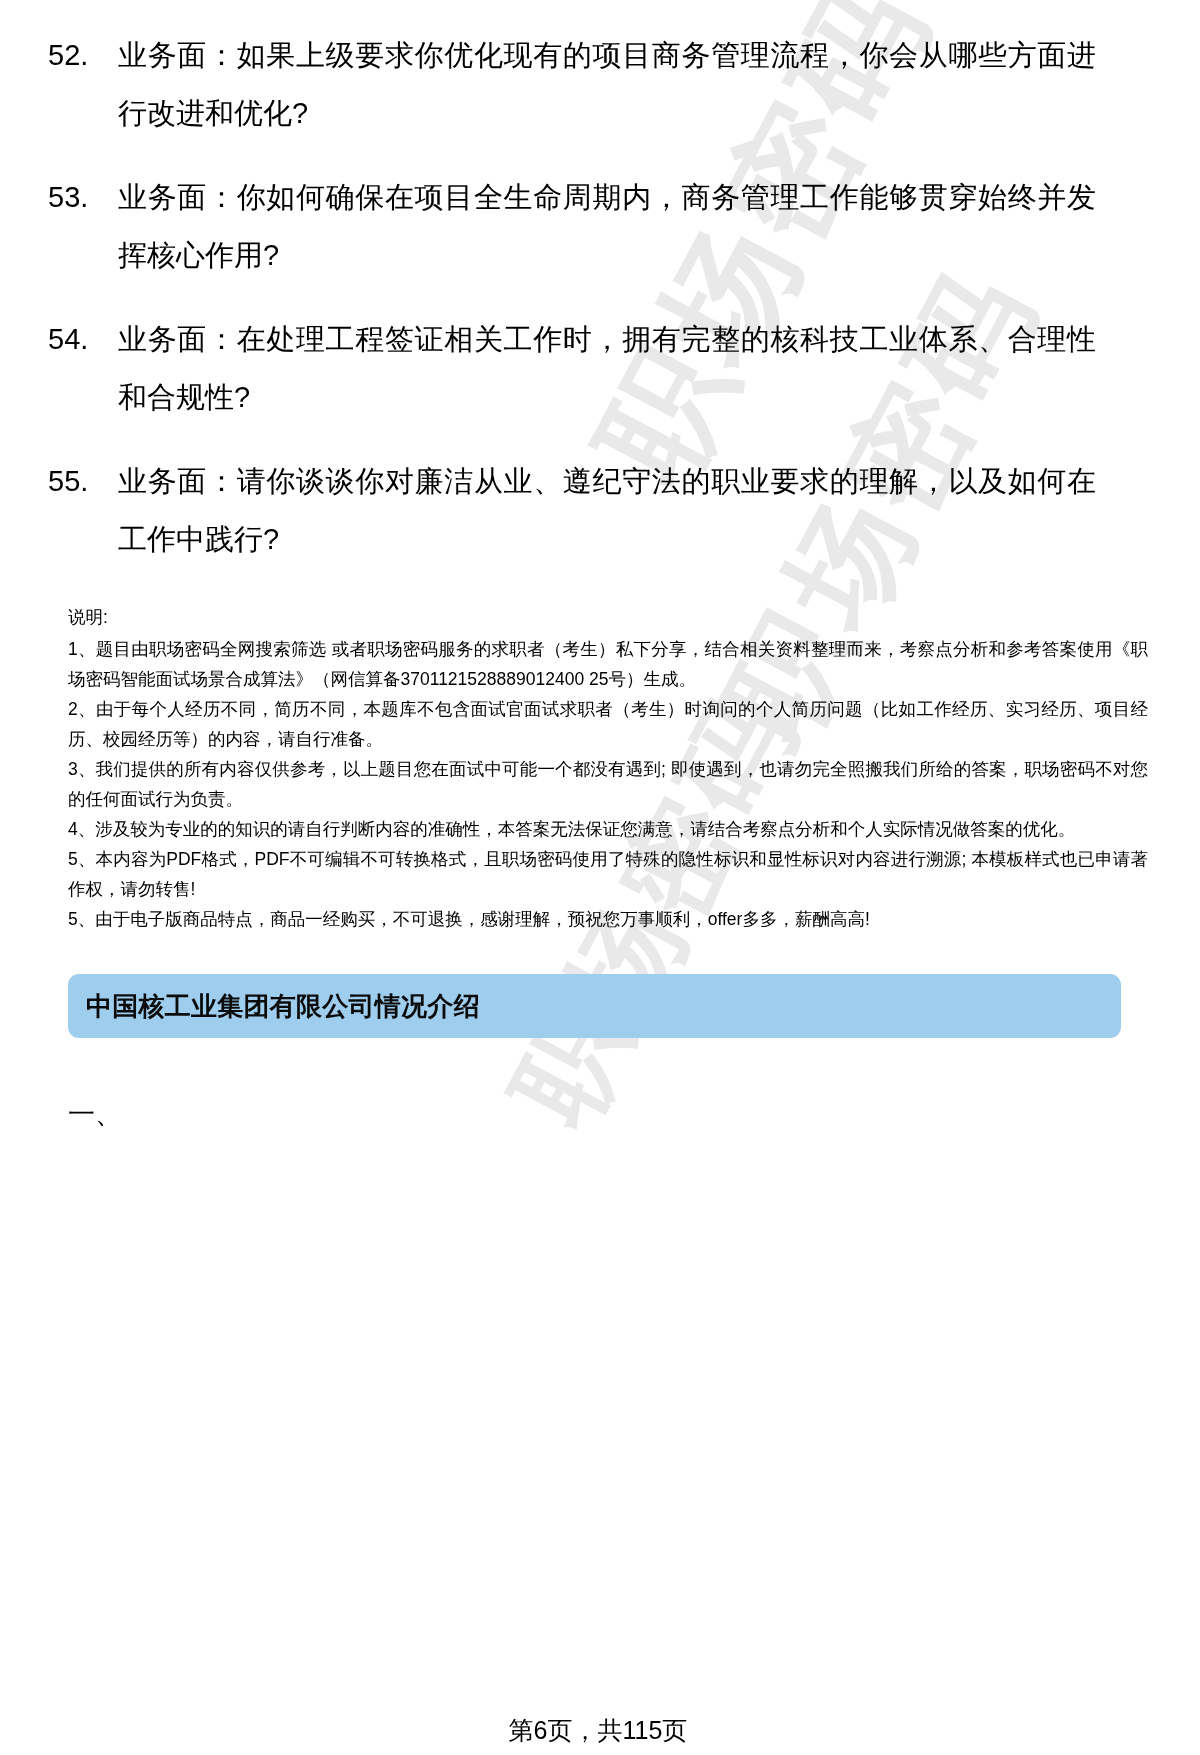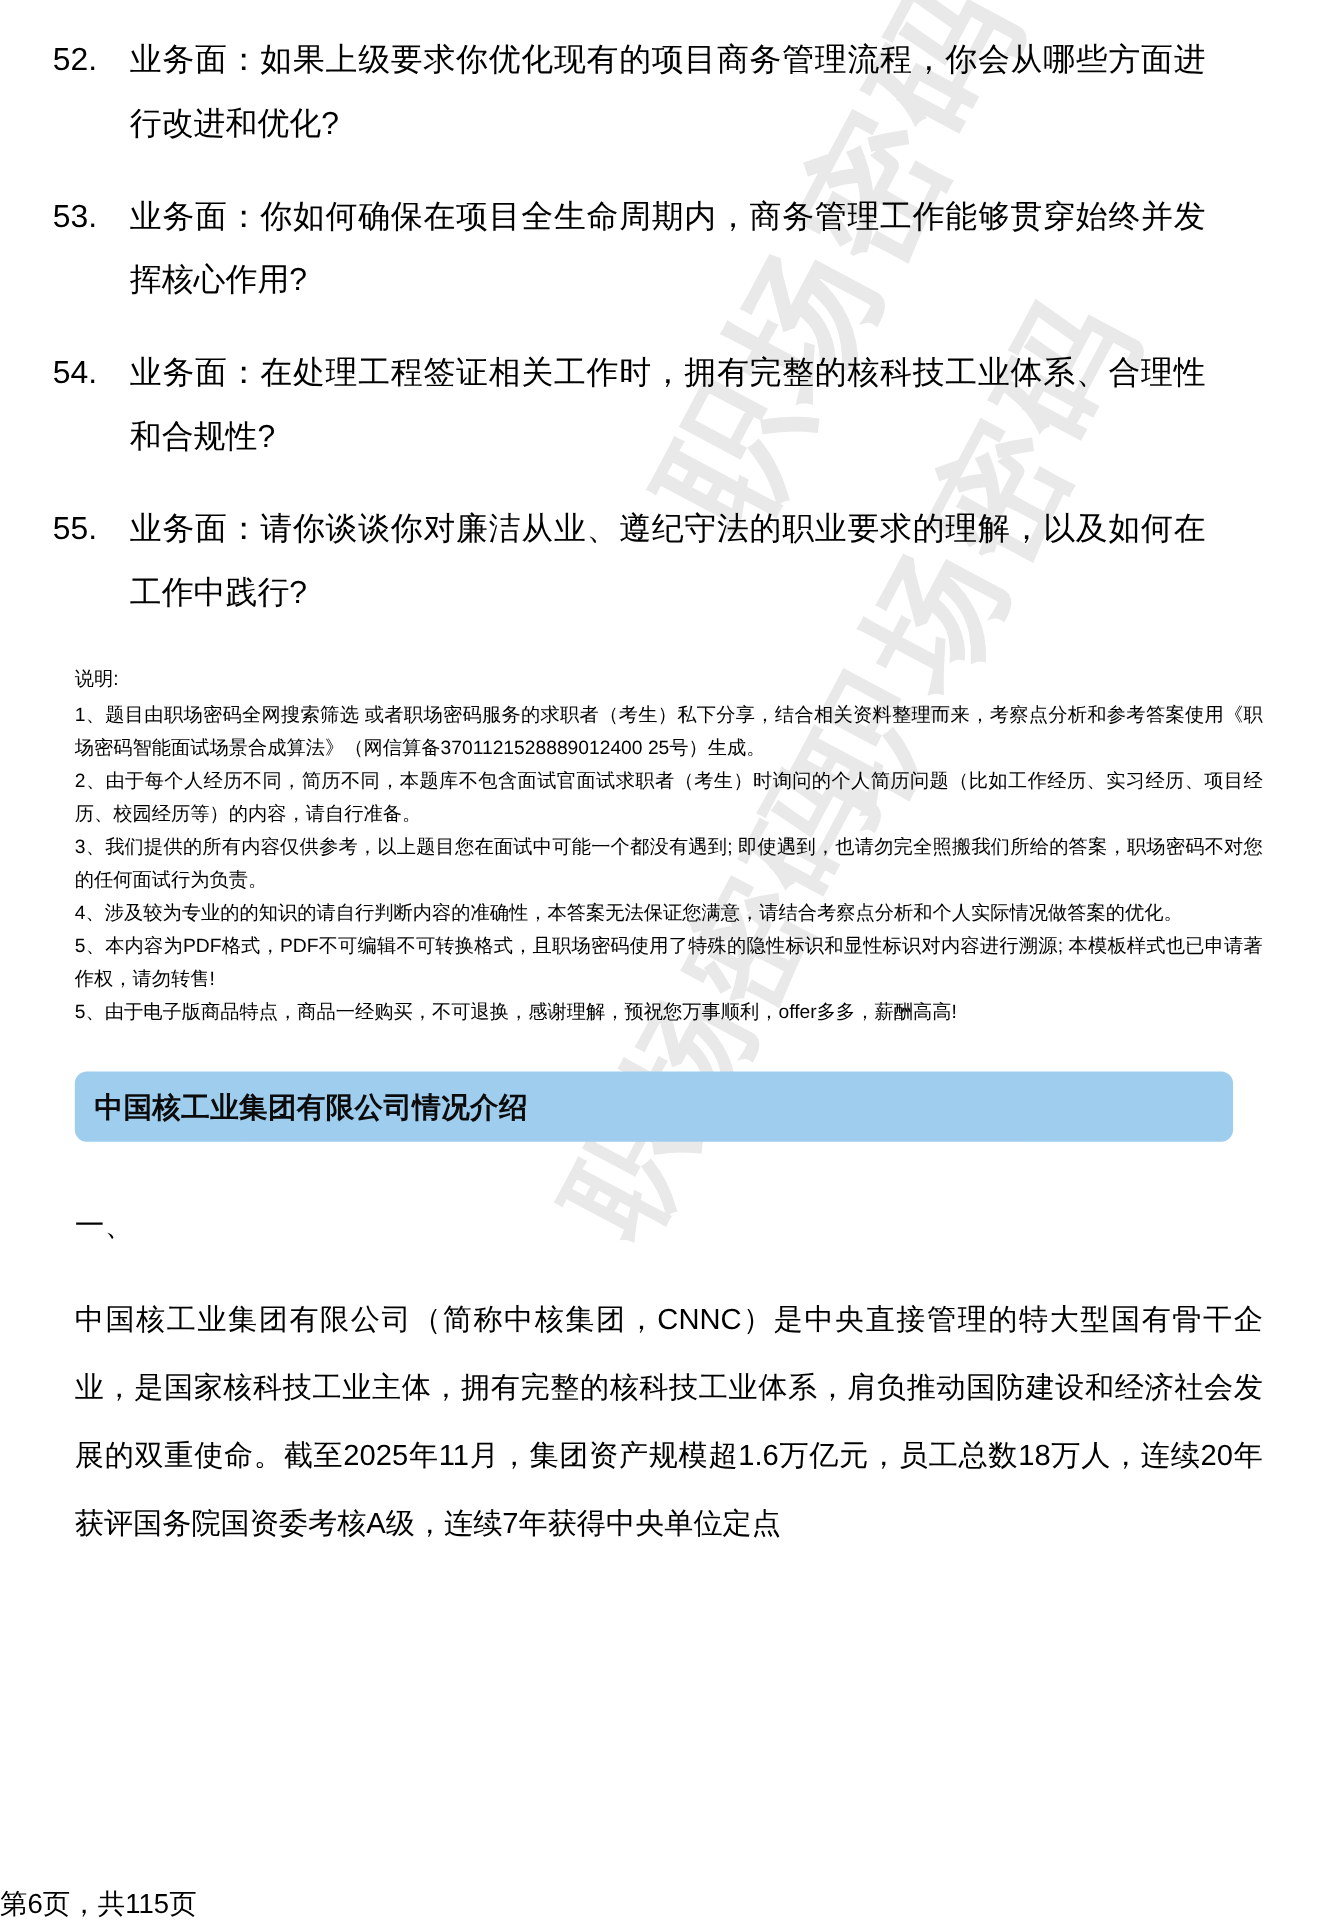--- a/index.html
+++ b/index.html
@@ -139,21 +139,21 @@
     text-align: justify;
     text-justify: inter-ideograph;
   }
 
   
   .page-footer {
     position: absolute;
     left: 0;
     bottom: 8px;
     width: 1196px;
-    text-align: left;
+    text-align: center;
     font-size: 25px;
     z-index: 2;
   }
 </style>
 </head>
 <body>
 
 <div class="page">
 
   <div class="watermark">
@@ -199,19 +199,18 @@
       <p class="note-line">5、本内容为PDF格式，PDF不可编辑不可转换格式，且职场密码使用了特殊的隐性标识和显性标识对内容进行溯源; 本模板样式也已申请著作权，请勿转售!</p>
       <p class="note-line">5、由于电子版商品特点，商品一经购买，不可退换，感谢理解，预祝您万事顺利，offer多多，薪酬高高!</p>
     </div>
 
     <div class="banner">
       <span class="banner-text">中国核工业集团有限公司情况介绍</span>
     </div>
 
     <p class="section-marker">一、</p>
 
-    <p class="body-para">中国核工业集团有限公司（简称中核集团，CNNC）是中央直接管理的特大型国有骨干企业，是国家核科技工业主体，拥有完整的核科技工业体系，肩负推动国防建设和经济社会发展的双重使命。截至2025年11月，集团资产规模超1.6万亿元，员工总数18万人，连续20年获评国务院国资委考核A级，连续7年获得中央单位定点</p>
 
   </div>
 
   <div class="page-footer">第6页，共115页</div>
 
 </div>
 
 </body></html>

